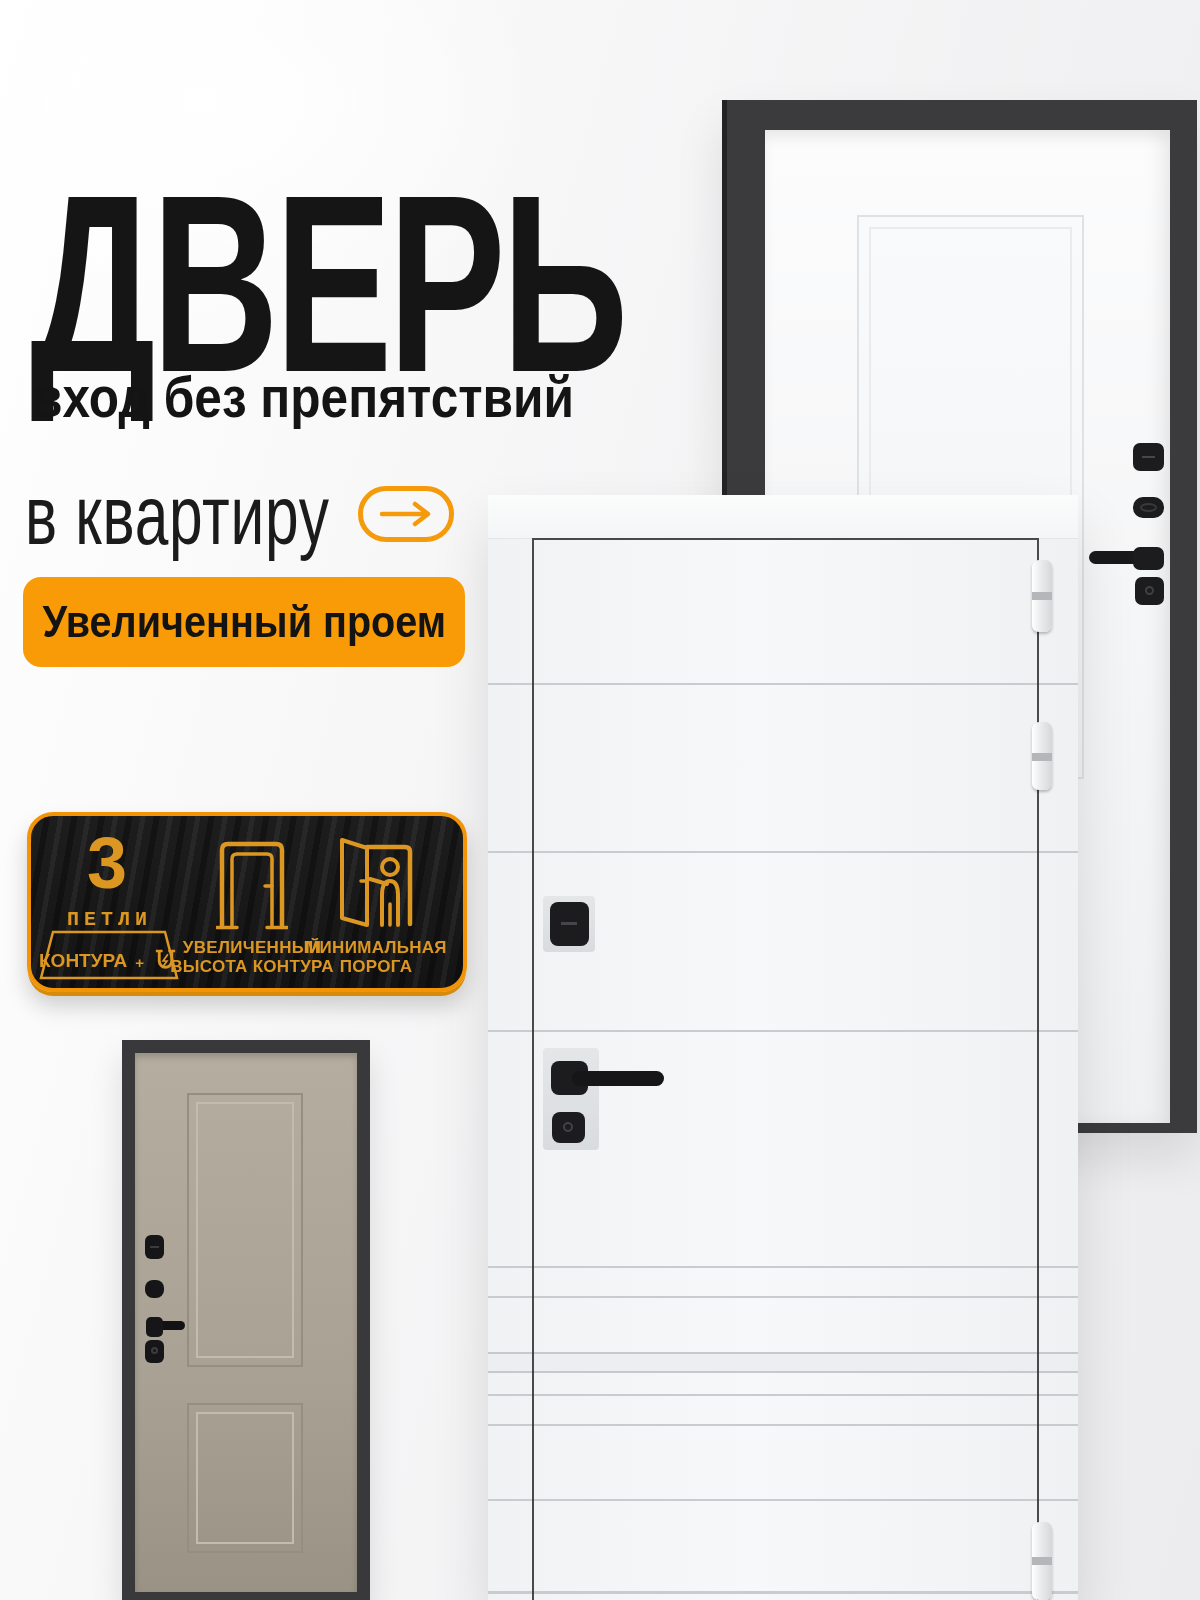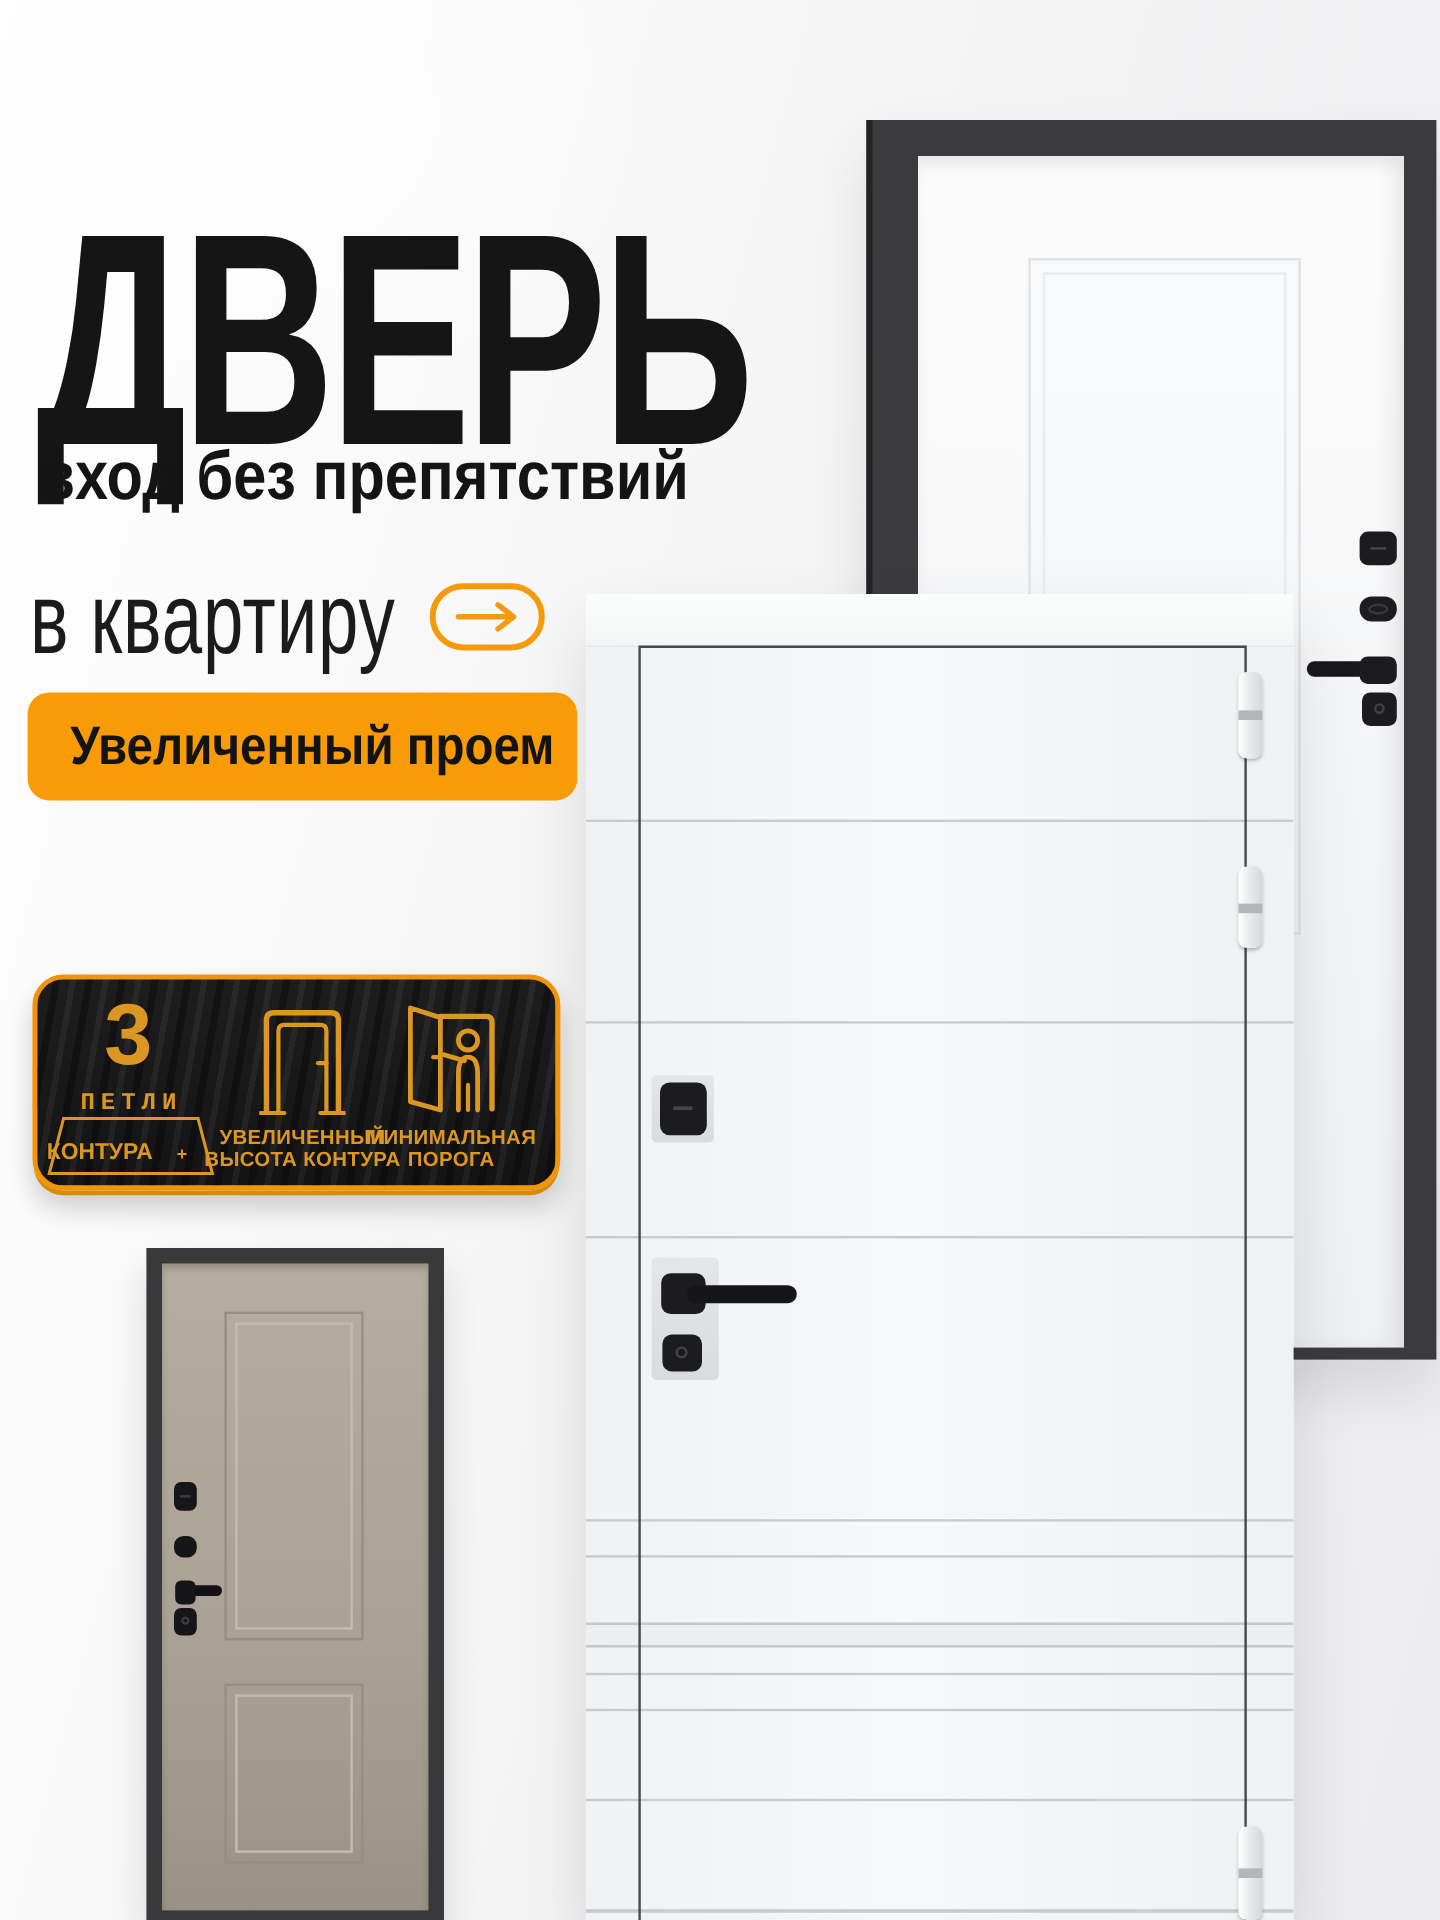--- a/index.html
+++ b/index.html
@@ -94,39 +94,39 @@
     color:#151515;letter-spacing:-6px;white-space:nowrap;transform:scaleX(.70);transform-origin:0 0;}
   .hero-subtitle{position:absolute;left:32px;top:364px;font-size:57px;font-weight:800;color:#141414;
     white-space:nowrap;transform:scaleX(.87);transform-origin:0 0;}
   .hero-tagline{position:absolute;left:25px;top:467px;font-size:84px;font-weight:400;color:#1b1b1b;
     white-space:nowrap;transform:scaleX(.72);transform-origin:0 0;letter-spacing:1px;}
   .arrow-pill{position:absolute;left:358px;top:486px;width:96px;height:56px;box-sizing:border-box;
     border:5px solid #F59B0B;border-radius:30px;display:flex;align-items:center;justify-content:center;}
 
   
   .badge{position:absolute;left:23px;width:442px;height:90px;background:#F99B06;border-radius:18px;
-    display:flex;align-items:center;justify-content:center;padding-left:16px;}
+    display:flex;align-items:center;justify-content:center;}
   .badge span{font-size:45px;font-weight:800;color:#131313;white-space:nowrap;transform:scaleX(.88);}
   .badge1{top:577px;} .badge2{top:695px;}
 
   
   .plaque{position:absolute;left:27px;top:812px;width:440px;height:180px;box-sizing:border-box;
     border:4px solid #F39407;border-radius:26px;
     background-image:
       repeating-linear-gradient(100deg,rgba(255,255,255,.05) 0 5px,rgba(0,0,0,0) 5px 13px,rgba(0,0,0,.32) 13px 19px,rgba(0,0,0,0) 19px 27px),
       linear-gradient(180deg,#1d1d1d,#141414);
     box-shadow:0 5px 0 -1px #d88b09, 0 14px 22px rgba(0,0,0,.18);}
   .gold{color:#DC9722;}
   .p-count{position:absolute;left:0;top:10px;width:152px;text-align:center;
     font-size:72px;font-weight:800;line-height:1.05;}
   .p-hinges-label{position:absolute;left:0;top:92px;width:152px;text-align:center;
     font-size:20px;font-weight:700;letter-spacing:5px;text-indent:5px;font-family:Liberation Mono, monospace;}
   .p-trap{position:absolute;left:8px;top:114px;width:140px;height:50px;}
   .p-trap-content{position:absolute;left:8px;top:114px;width:140px;height:62px;
-    display:flex;align-items:center;justify-content:center;gap:20px;}
+    display:flex;align-items:center;justify-content:center;gap:8px;}
   .p-contour{font-size:19px;font-weight:800;}
   .p-plus{font-size:15px;font-weight:700;position:relative;top:1px;}
   .p-icon{position:absolute;transform:translateX(-50%);}
   .p-icon-threshold{left:221px;top:20px;}
   .p-icon-portal{left:345px;top:20px;}
   .p-caption{position:absolute;transform:translateX(-50%);text-align:center;
     font-size:17px;font-weight:700;line-height:1.13;white-space:nowrap;letter-spacing:.3px;}
   .p-cap-threshold{left:221px;top:122px;}
   .p-cap-portal{left:345px;top:122px;}
 </style>

